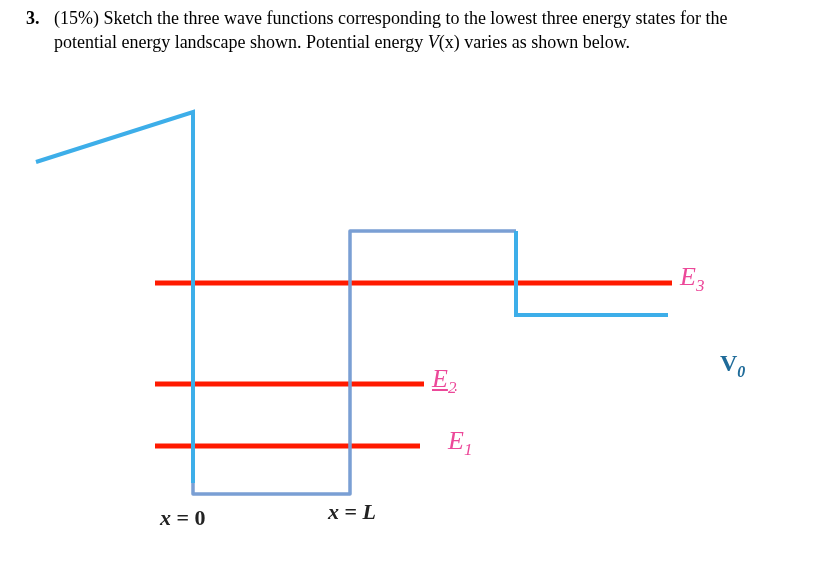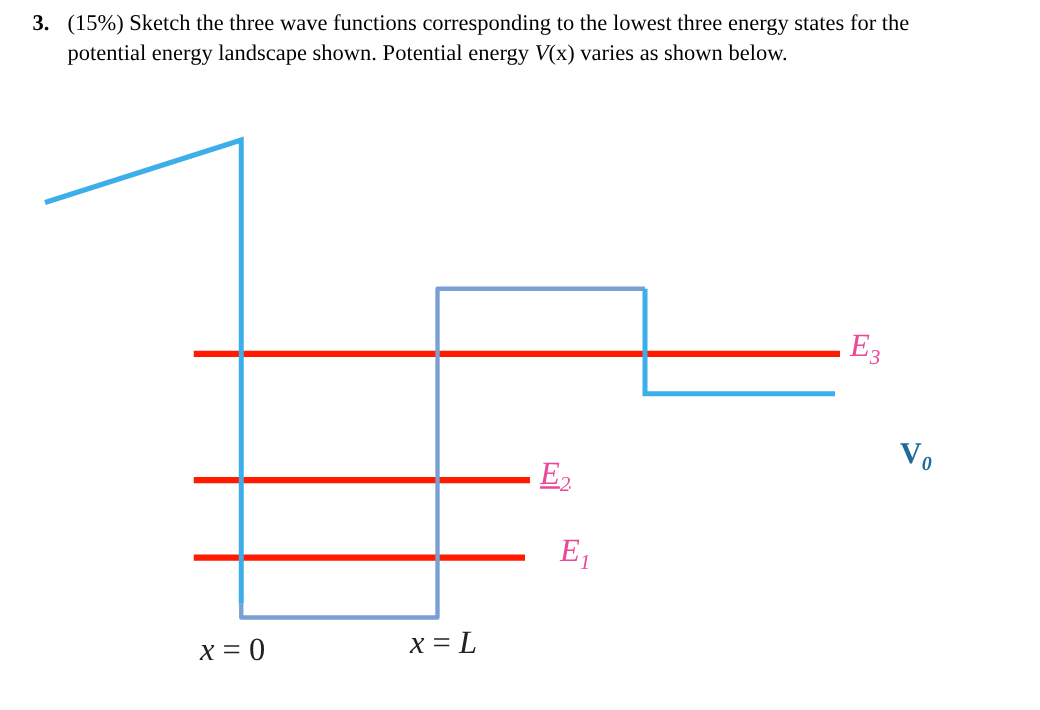--- a/index.html
+++ b/index.html
@@ -12,21 +12,21 @@
     .qnum { position: absolute; left: 0; top: 0; font-weight: bold; }
     .qtext { position: absolute; left: 28px; top: 0; width: 770px; }
     .qtext .line { display: block; white-space: nowrap; }
     .italic-v { font-style: italic; }
     svg.diagram { position: absolute; left: 0; top: 0; }
     .lbl { position: absolute; font-family: "Liberation Serif", "DejaVu Serif", serif; color: #ec4899; }
     .lbl-e { font-style: italic; font-size: 26px; }
     .lbl-e sub { font-size: 17px; vertical-align: -6px; }
     .lbl-v { font-weight: bold; font-size: 24px; color: #1f6b99; }
     .lbl-v sub { font-size: 16px; font-style: italic; vertical-align: -6px; }
-    .lbl-x { font-size: 26px; color: #222; }
+    .lbl-x { font-size: 22px; color: #222; font-weight: bold; }
     .lbl-x i { font-style: italic; }
   </style>
 </head>
 <body>
 
 <div class="question">
   <span class="qnum">3.</span>
   <div class="qtext">
     <span class="line">(15%) Sketch the three wave functions corresponding to the lowest three energy states for the</span>
     <span class="line"><span>potential energy landscape shown. Potential energy </span><span class="italic-v">V</span><span>(x) varies as shown below.</span></span>

